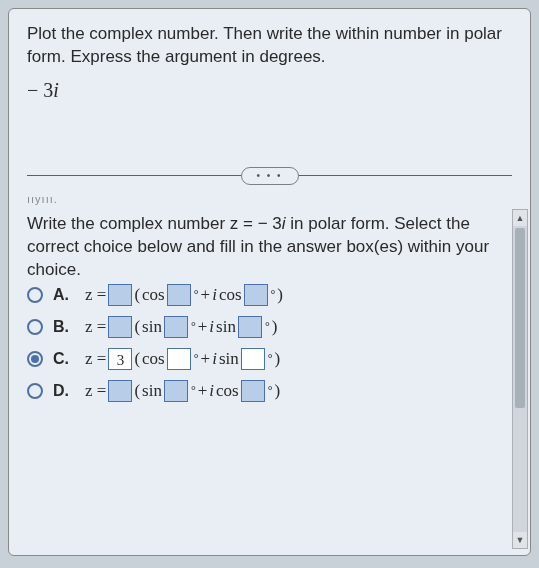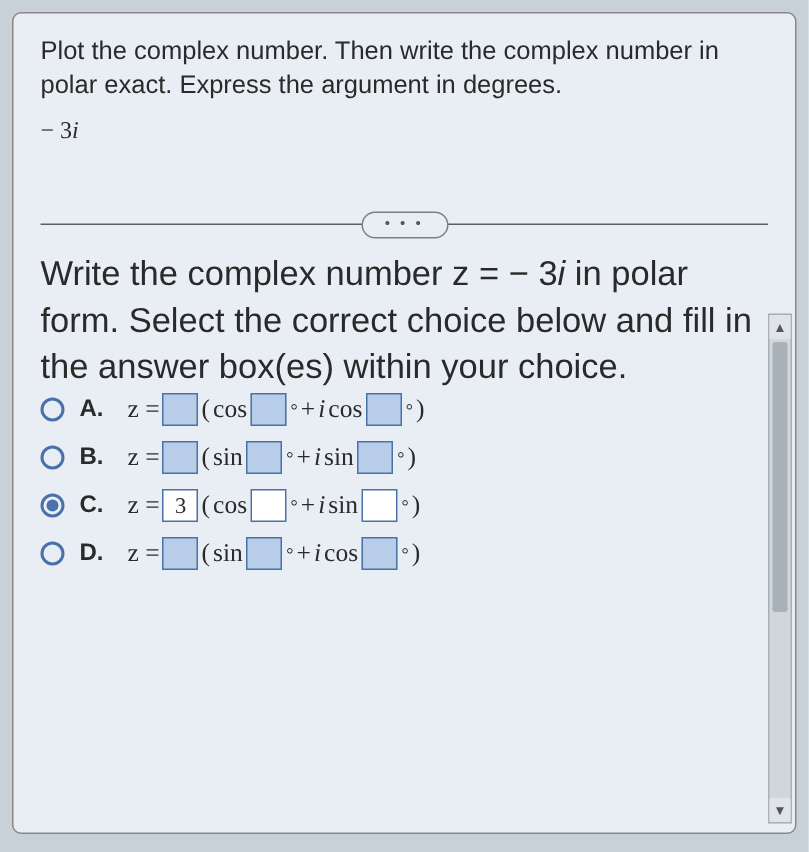--- a/index.html
+++ b/index.html
@@ -19,24 +19,24 @@
       padding: 14px 18px;
       height: 548px;
       position: relative;
     }
     .question-text {
       font-size: 17px;
       line-height: 1.35;
       margin-bottom: 10px;
     }
     .expression {
-      font-size: 16px;
+      font-size: 20px;
       font-family: 'Times New Roman', serif;
       margin-top: 10px;
-      margin-bottom: 42px;
+      margin-bottom: 63px;
     }
     .italic { font-style: italic; }
     .divider-row {
       position: relative;
       height: 20px;
       margin-bottom: 8px;
     }
     .hr-line {
       border: none;
       border-top: 1px solid #5a6068;
@@ -61,21 +61,21 @@
       letter-spacing: 2px;
       color: #555;
     }
     .tiny-label {
       font-size: 11px;
       color: #888;
       letter-spacing: 1px;
       margin-bottom: 8px;
     }
     .instruction {
-      font-size: 23px;
+      font-size: 17px;
       line-height: 1.35;
       margin-bottom: 2px;
     }
     .hint {
       font-size: 17px;
       margin-bottom: 18px;
     }
     .choices {
       display: flex;
       flex-direction: column;
@@ -168,31 +168,32 @@
       height: 180px;
       background: #a8b0b8;
       border-radius: 2px;
     }
   </style>
 </head>
 <body>
 
 <div class="main-panel">
 
-  <div class="question-text">Plot the complex number. Then write the complex number in polar exact. Express the argument in degrees.</div>
+  <div class="question-text">Plot the complex number. Then write the within number in polar form. Express the argument in degrees.</div>
 
   <div class="expression">
     <span>− 3</span><span class="italic">i</span>
   </div>
 
   <div class="divider-row">
     <hr class="hr-line">
     <div class="pill">• • •</div>
   </div>
 
+  <div class="tiny-label">ııyııı.</div>
 
   <div class="instruction">
     <span>Write the complex number z = − 3</span><span class="italic">i</span><span> in polar form. Select the correct choice below and fill in the answer box(es) within your choice.</span>
   </div>
 
   <div class="choices">
 
     <div class="choice">
       <span class="radio"></span>
       <span class="choice-letter">A.</span>

